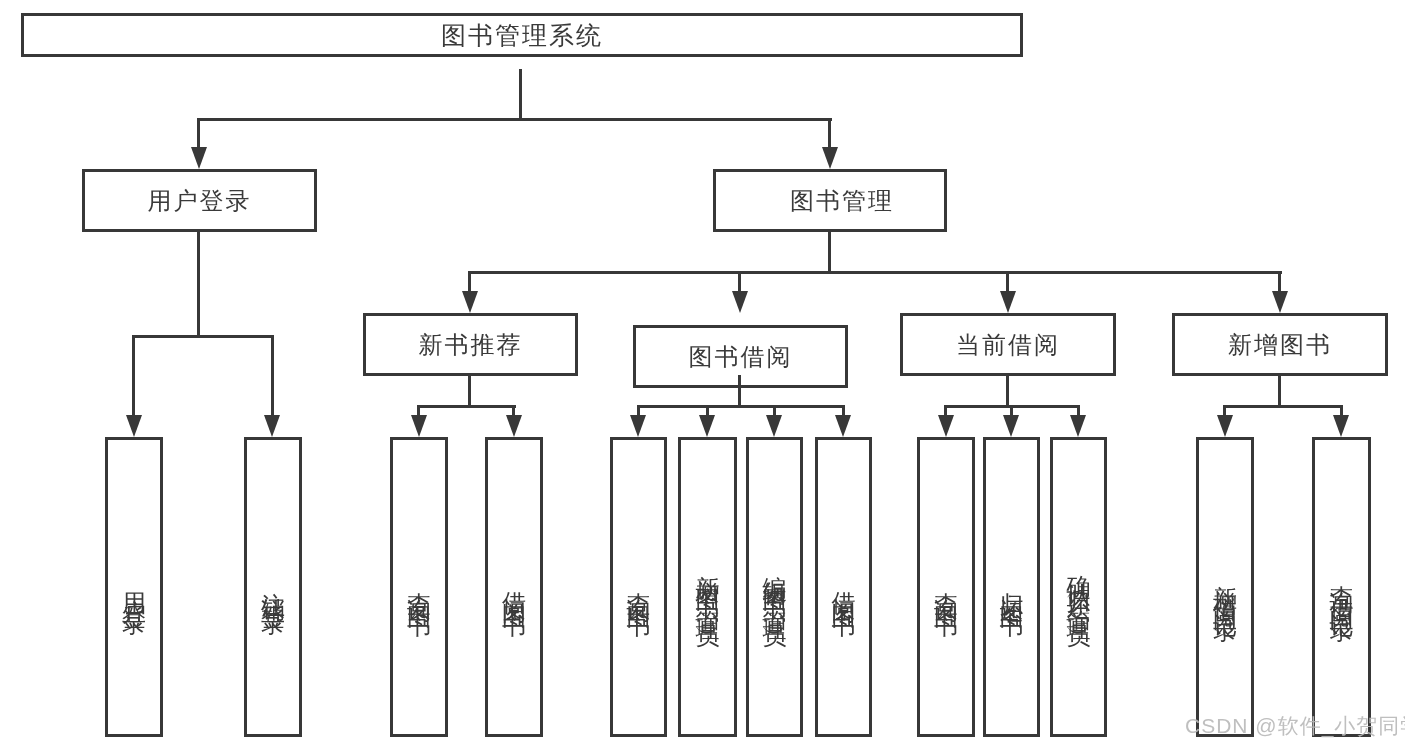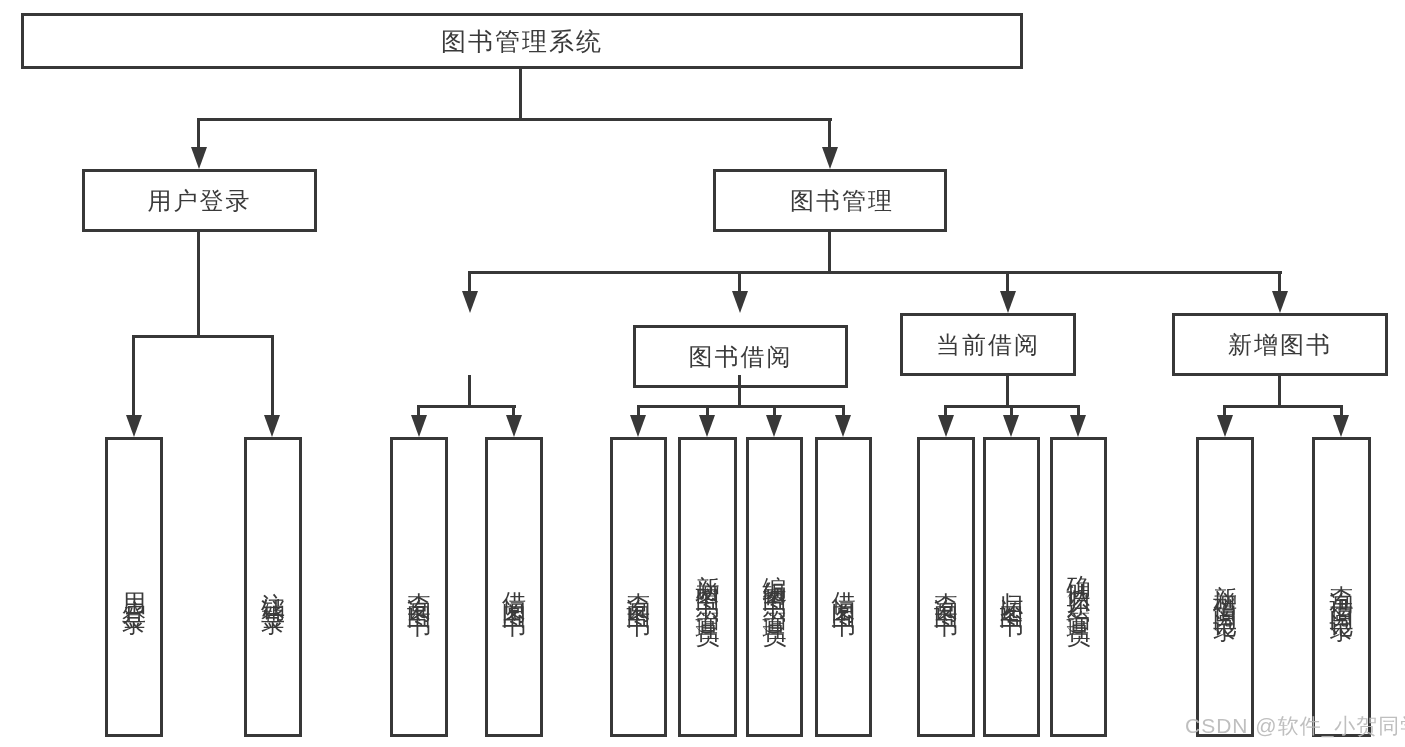--- a/index.html
+++ b/index.html
@@ -48,21 +48,21 @@
     color: rgba(186, 186, 186, 0.92);
     white-space: nowrap;
     z-index: 5;
   }
 </style>
 </head>
 <body>
 
 <div class="stage">
 
-  <div class="box hnode root-node" style="left:21px; top:13px; width:1002px; height:56px;">
+  <div class="box hnode root-node" style="left:21px; top:13px; width:1002px; height:44px;">
     <span>图书管理系统</span>
   </div>
 
   <div class="line" style="left:519px; top:69px; width:3px; height:52px;"></div>
   <div class="line" style="left:197px; top:118px; width:635px; height:3px;"></div>
   <div class="line" style="left:197px; top:118px; width:3px; height:30px;"></div>
   <div class="line" style="left:828px; top:118px; width:3px; height:30px;"></div>
   <div class="arrow-head" style="left:191px; top:147px;"></div>
   <div class="arrow-head" style="left:822px; top:147px;"></div>
 
@@ -84,24 +84,27 @@
   <div class="line" style="left:468px; top:271px; width:814px; height:3px;"></div>
   <div class="line" style="left:468px; top:271px; width:3px; height:21px;"></div>
   <div class="line" style="left:738px; top:271px; width:3px; height:21px;"></div>
   <div class="line" style="left:1006px; top:271px; width:3px; height:21px;"></div>
   <div class="line" style="left:1278px; top:271px; width:3px; height:21px;"></div>
   <div class="arrow-head" style="left:462px; top:291px;"></div>
   <div class="arrow-head" style="left:732px; top:291px;"></div>
   <div class="arrow-head" style="left:1000px; top:291px;"></div>
   <div class="arrow-head" style="left:1272px; top:291px;"></div>
 
+  <div class="box hnode" style="left:363px; top:313px; width:215px; height:63px;">
+    <span>新书推荐</span>
+  </div>
   <div class="box hnode" style="left:633px; top:325px; width:215px; height:63px;">
     <span>图书借阅</span>
   </div>
-  <div class="box hnode" style="left:900px; top:313px; width:176px; height:63px;">
+  <div class="box hnode" style="left:900px; top:313px; width:216px; height:63px;">
     <span>当前借阅</span>
   </div>
   <div class="box hnode" style="left:1172px; top:313px; width:216px; height:63px;">
     <span>新增图书</span>
   </div>
 
   <div class="line" style="left:468px; top:375px; width:3px; height:33px;"></div>
   <div class="line" style="left:417px; top:405px; width:99px; height:3px;"></div>
   <div class="line" style="left:417px; top:405px; width:3px; height:11px;"></div>
   <div class="line" style="left:512px; top:405px; width:3px; height:11px;"></div>

